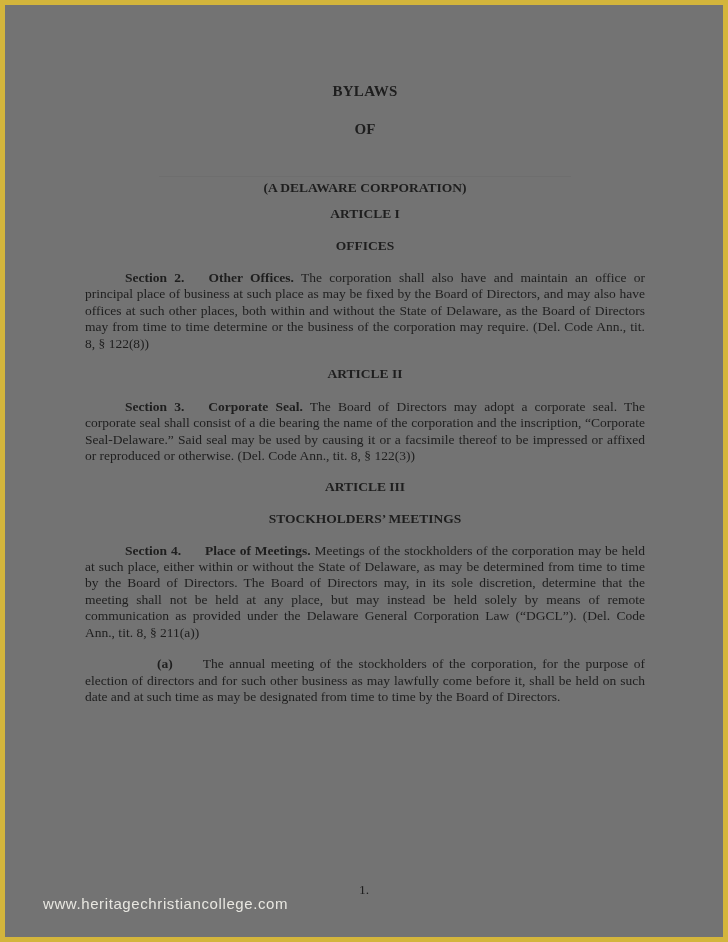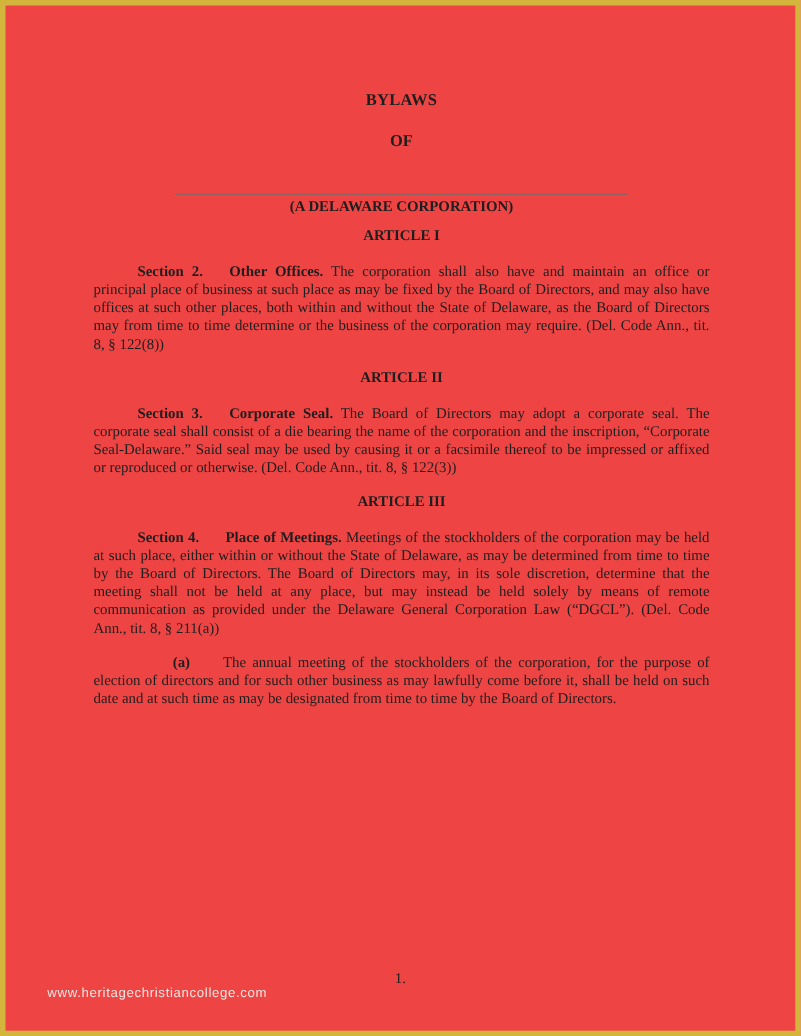--- a/index.html
+++ b/index.html
@@ -1,21 +1,21 @@
 <!DOCTYPE html>
 <html><head>
 <meta charset="utf-8">
 <style>
   html, body { margin: 0; padding: 0; background: #ffffff; }
   .page {
     position: relative;
     width: 728px;
     height: 942px;
     box-sizing: border-box;
-    background: #ef4444;
+    background: #737373;
     border: 5px solid #d3b53c;
     overflow: hidden;
     font-family: "Liberation Serif", serif;
     color: #1e1e1e;
   }
   .content {
     padding: 78px 78px 0 80px; 
   }
   .doc-title {
     font-size: 15px;
@@ -80,48 +80,50 @@
     text-align: center;
     font-size: 13.5px;
     font-family: "Liberation Serif", serif;
     color: #1e1e1e;
   }
   .watermark {
     position: absolute;
     left: 38px;
     top: 890px;
     font-family: "Liberation Sans", sans-serif;
-    font-size: 12px;
+    font-size: 15px;
     letter-spacing: 0.6px;
     color: #e8e7e1;
     user-select: none;
   }
 </style>
 </head>
 <body>
 
 <div class="page">
   <div class="content">
 
     <div class="doc-title">BYLAWS</div>
     <div class="doc-of">OF</div>
 
     <div class="blank-line"></div>
     <div class="doc-subtitle">(A DELAWARE CORPORATION)</div>
 
     <div class="art-heading">ARTICLE I</div>
+    <div class="art-subheading">OFFICES</div>
 
 
     <p class="para"><span class="b">Section 2.</span><span class="tab"></span><span class="b">Other Offices.</span><span>  The corporation shall also have and maintain an office or principal place of business at such place as may be fixed by the Board of Directors, and may also have offices at such other places, both within and without the State of Delaware, as the Board of Directors may from time to time determine or the business of the corporation may require.  (Del. Code Ann., tit. 8, § 122(8))</span></p>
 
     <div class="art-heading">ARTICLE II</div>
 
     <p class="para"><span class="b">Section 3.</span><span class="tab"></span><span class="b">Corporate Seal.</span><span>  The Board of Directors may adopt a corporate seal.  The corporate seal shall consist of a die bearing the name of the corporation and the inscription, “Corporate Seal-Delaware.”  Said seal may be used by causing it or a facsimile thereof to be impressed or affixed or reproduced or otherwise.  (Del. Code Ann., tit. 8, § 122(3))</span></p>
 
     <div class="art-heading">ARTICLE III</div>
+    <div class="art-subheading">STOCKHOLDERS’ MEETINGS</div>
 
     <p class="para"><span class="b">Section 4.</span><span class="tab"></span><span class="b">Place of Meetings.</span><span>  Meetings of the stockholders of the corporation may be held at such place, either within or without the State of Delaware, as may be determined from time to time by the Board of Directors.  The Board of Directors may, in its sole discretion, determine that the meeting shall not be held at any place, but may instead be held solely by means of remote communication as provided under the Delaware General Corporation Law (“DGCL”).  (Del. Code Ann., tit. 8, § 211(a))</span></p>
 
 
     <p class="para sub"><span class="b">(a)</span><span class="tab-sub"></span><span>The annual meeting of the stockholders of the corporation, for the purpose of election of directors and for such other business as may lawfully come before it, shall be held on such date and at such time as may be designated from time to time by the Board of Directors.</span></p>
 
   </div>
 
   <div class="page-number">1.</div>
   <div class="watermark">www.heritagechristiancollege.com</div>

